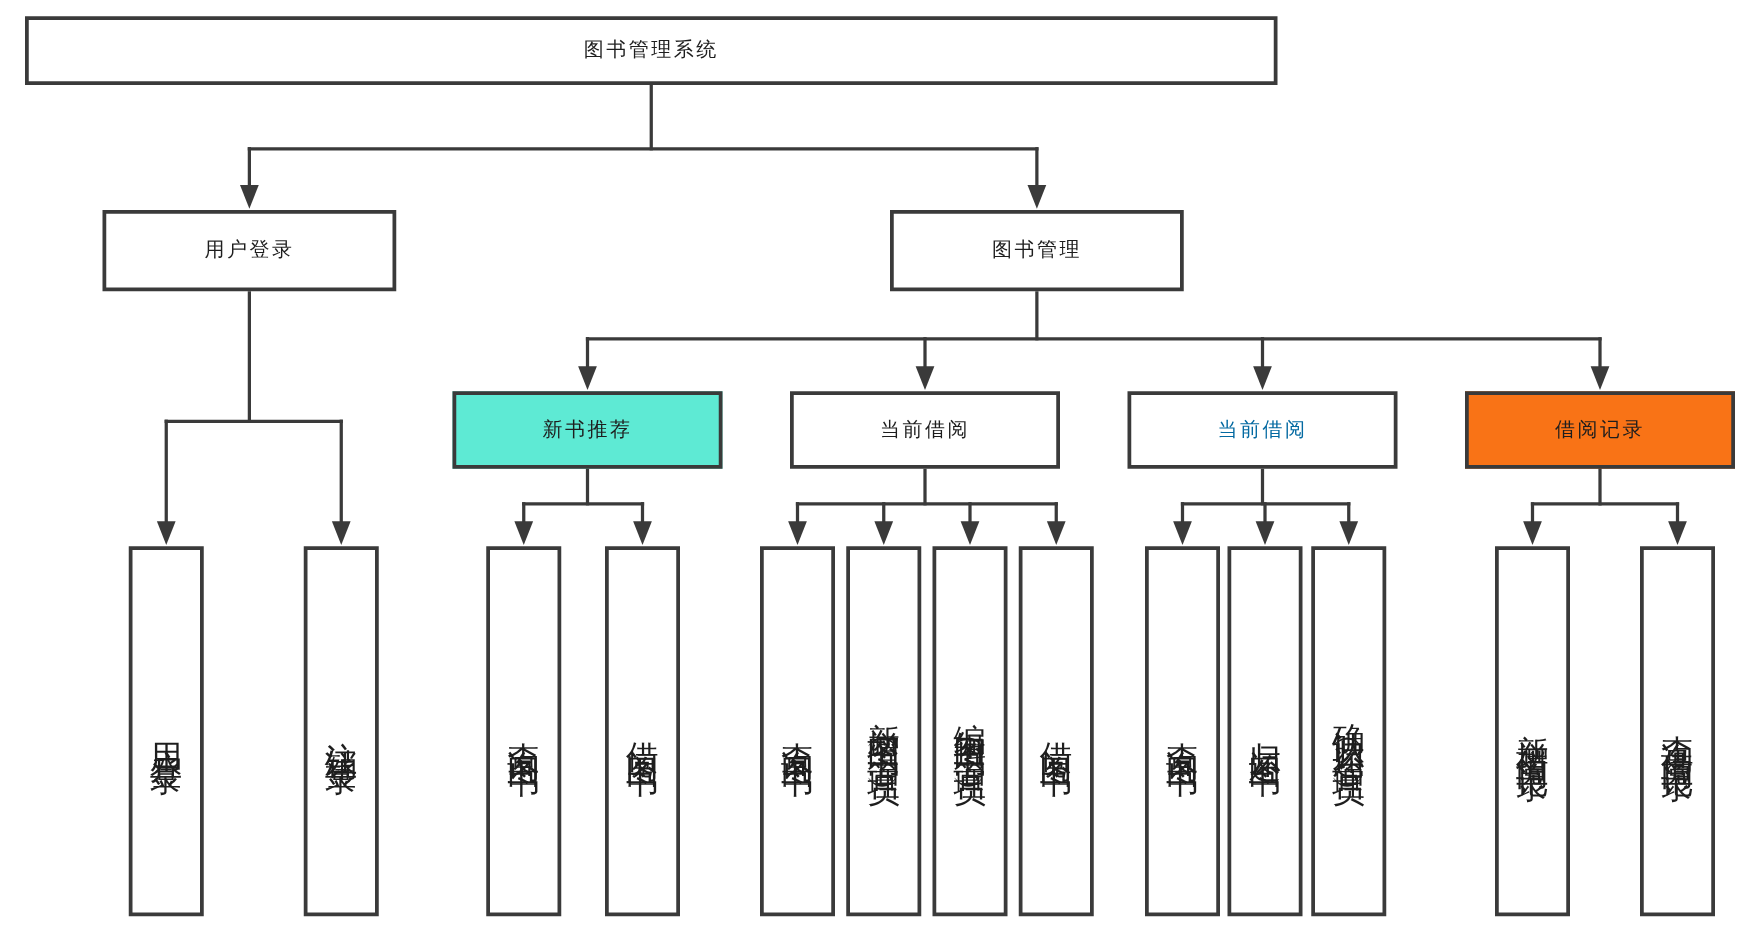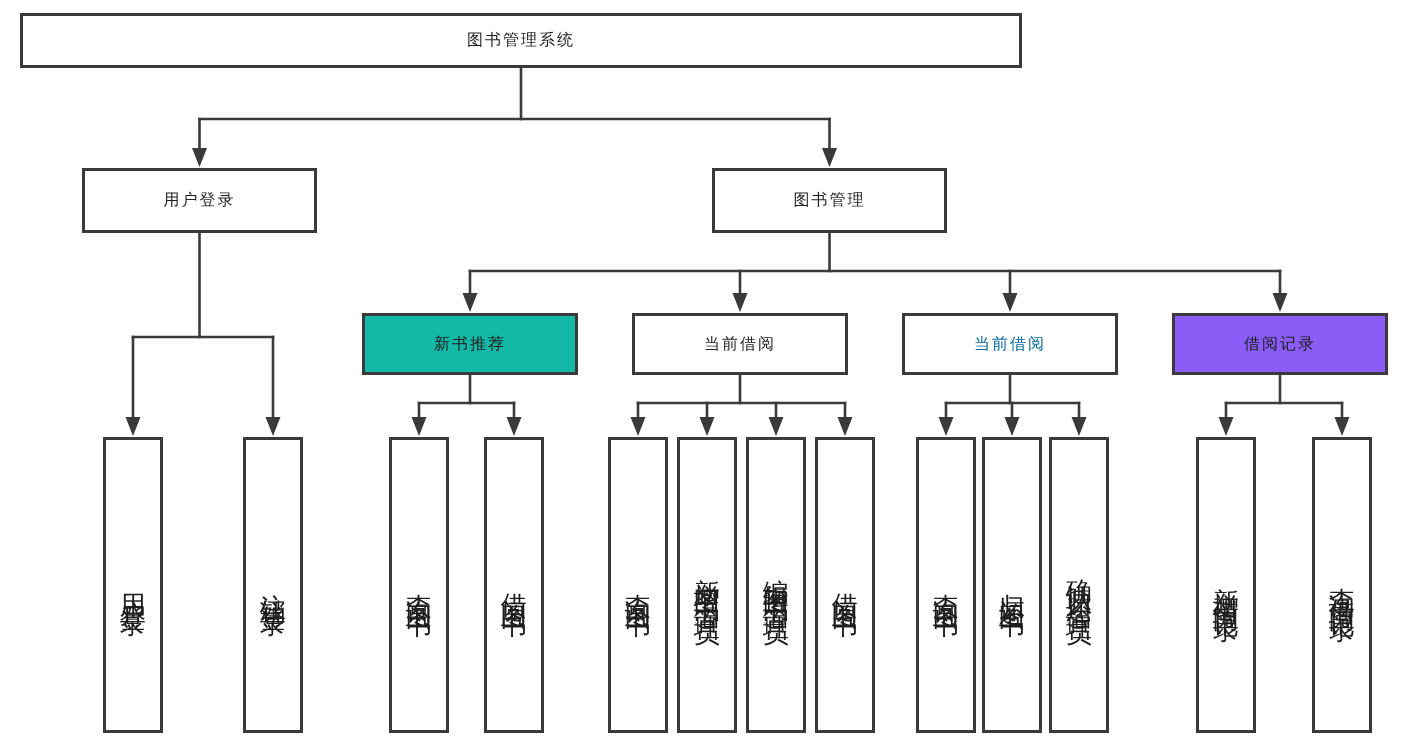--- a/index.html
+++ b/index.html
@@ -107,24 +107,24 @@
       <line x1="1226" y1="403" x2="1342" y2="403" stroke="#3a3a3a" stroke-width="2.6" stroke-linecap="square"></line>
       <line x1="1226" y1="403" x2="1226" y2="422" stroke="#3a3a3a" stroke-width="2.6" stroke-linecap="square"></line>
       <polygon points="1218.5,417 1233.5,417 1226,436" fill="#3a3a3a"></polygon>
       <line x1="1342" y1="403" x2="1342" y2="422" stroke="#3a3a3a" stroke-width="2.6" stroke-linecap="square"></line>
       <polygon points="1334.5,417 1349.5,417 1342,436" fill="#3a3a3a"></polygon>
     </svg>
   <div class="nodes-layer">
       <div class="node" style="left: 20px; top: 13px; width: 1002px; height: 55px; border-color: rgb(58, 58, 58); background: rgb(255, 255, 255); color: rgb(30, 30, 30);">图书管理系统</div>
       <div class="node" style="left: 82px; top: 168px; width: 235px; height: 65px; border-color: rgb(58, 58, 58); background: rgb(255, 255, 255); color: rgb(30, 30, 30);">用户登录</div>
       <div class="node" style="left: 712px; top: 168px; width: 235px; height: 65px; border-color: rgb(58, 58, 58); background: rgb(255, 255, 255); color: rgb(30, 30, 30);">图书管理</div>
-      <div class="node" style="left: 362px; top: 313px; width: 216px; height: 62px; border-color: rgb(58, 58, 58); background: #14b8a6; color: rgb(30, 30, 30);">新书推荐</div>
+      <div class="node" style="left: 362px; top: 313px; width: 216px; height: 62px; border-color: rgb(58, 58, 58); background: #5eead4; color: rgb(30, 30, 30);">新书推荐</div>
       <div class="node" style="left: 632px; top: 313px; width: 216px; height: 62px; border-color: rgb(58, 58, 58); background: rgb(255, 255, 255); color: rgb(30, 30, 30);">当前借阅</div>
       <div class="node" style="left: 902px; top: 313px; width: 216px; height: 62px; border-color: rgb(58, 58, 58); background: rgb(255, 255, 255); color: #0369a1;">当前借阅</div>
-      <div class="node" style="left: 1172px; top: 313px; width: 216px; height: 62px; border-color: rgb(58, 58, 58); background: #8b5cf6; color: rgb(30, 30, 30); text-align: center;">借阅记录</div>
+      <div class="node" style="left: 1172px; top: 313px; width: 216px; height: 62px; border-color: rgb(58, 58, 58); background: #f97316; color: rgb(30, 30, 30); text-align: center;">借阅记录</div>
       <div class="node v" style="left: 103px; top: 437px; width: 60px; height: 296px; border-color: rgb(58, 58, 58); background: rgb(255, 255, 255); color: rgb(30, 30, 30);">用户登录</div>
       <div class="node v" style="left: 243px; top: 437px; width: 60px; height: 296px; border-color: rgb(58, 58, 58); background: rgb(255, 255, 255); color: rgb(30, 30, 30);">注销登录</div>
       <div class="node v" style="left: 389px; top: 437px; width: 60px; height: 296px; border-color: rgb(58, 58, 58); background: rgb(255, 255, 255); color: rgb(30, 30, 30);">查询图书</div>
       <div class="node v" style="left: 484px; top: 437px; width: 60px; height: 296px; border-color: rgb(58, 58, 58); background: rgb(255, 255, 255); color: rgb(30, 30, 30);">借阅图书</div>
       <div class="node v" style="left: 608px; top: 437px; width: 60px; height: 296px; border-color: rgb(58, 58, 58); background: rgb(255, 255, 255); color: rgb(30, 30, 30);">查询图书</div>
       <div class="node v" style="left: 677px; top: 437px; width: 60px; height: 296px; border-color: rgb(58, 58, 58); background: rgb(255, 255, 255); color: rgb(30, 30, 30);">新增图书（管理员）</div>
       <div class="node v" style="left: 746px; top: 437px; width: 60px; height: 296px; border-color: rgb(58, 58, 58); background: rgb(255, 255, 255); color: rgb(30, 30, 30);">编辑图书（管理员）</div>
       <div class="node v" style="left: 815px; top: 437px; width: 60px; height: 296px; border-color: rgb(58, 58, 58); background: rgb(255, 255, 255); color: rgb(30, 30, 30);">借阅图书</div>
       <div class="node v" style="left: 916px; top: 437px; width: 60px; height: 296px; border-color: rgb(58, 58, 58); background: rgb(255, 255, 255); color: rgb(30, 30, 30);">查询图书</div>
       <div class="node v" style="left: 982px; top: 437px; width: 60px; height: 296px; border-color: rgb(58, 58, 58); background: rgb(255, 255, 255); color: rgb(30, 30, 30);">归还图书</div>

